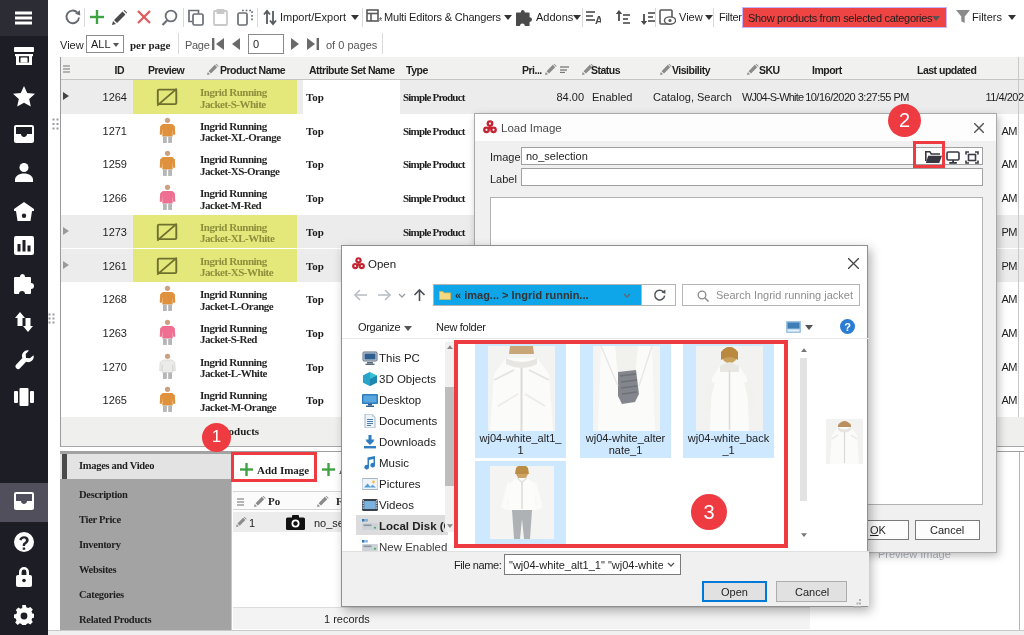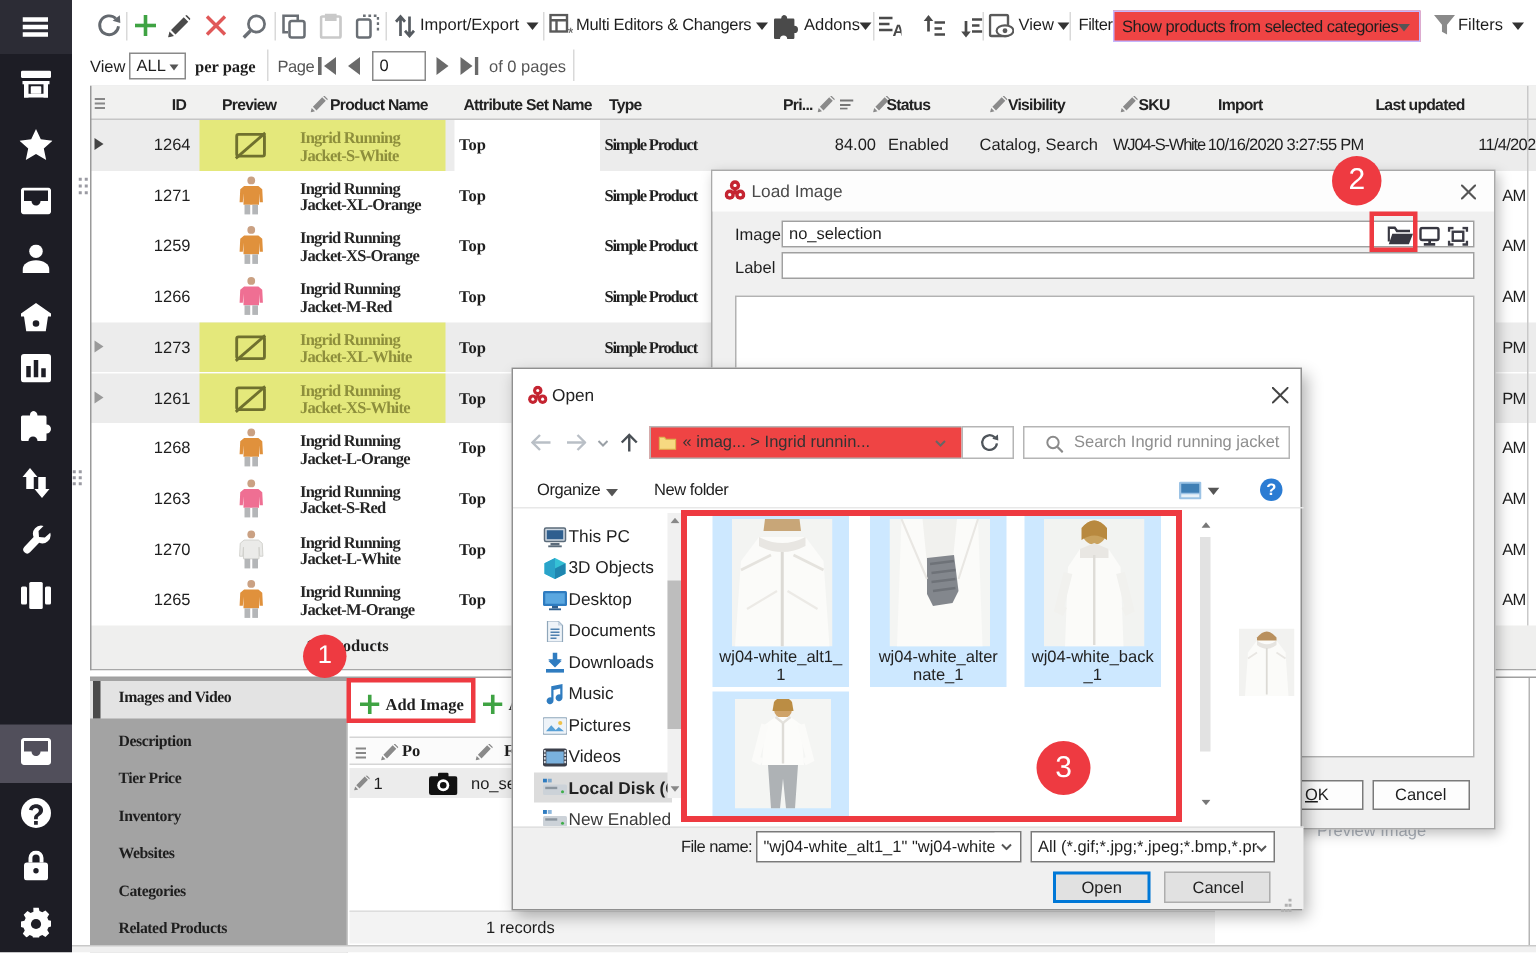--- a/index.html
+++ b/index.html
@@ -687,21 +687,21 @@
   <svg class="abs" style="left:56px;top:47px;" width="8" height="5" viewBox="0 0 8 5">
         <path fill="none" stroke="#9aa0a6" stroke-width="1.3" d="M1 1l3 3 3-3"></path>
       </svg>
   <svg class="abs" style="left:71px;top:42px;" width="13" height="14" viewBox="0 0 13 14">
         <g stroke="#494f55" stroke-width="1.6" fill="none">
           <line x1="6.5" y1="13" x2="6.5" y2="2"></line>
           <path d="M1.5 7L6.5 2l5 5"></path>
         </g>
       </svg>
 
-  <div class="abs" style="left:91px;top:38px;width:224px;height:22px;background:#ef4444;border:1px solid #b5b5b5;">
+  <div class="abs" style="left:91px;top:38px;width:224px;height:22px;background:#0ea5e9;border:1px solid #b5b5b5;font-weight:bold;">
     <svg class="abs" style="left:5px;top:4px;" width="12" height="12" viewBox="0 0 12 12">
           <path fill="#f7d981" stroke="#d9b54e" stroke-width=".8" d="M.5 2.5h3.4l1.2 1.4h6.4v6.6H.5z"></path>
         </svg>
     <div class="t11 abs" style="left:21px;top:4px;color:#333;">« imag...  &gt;  Ingrid runnin...</div>
     <svg class="abs" style="left:189px;top:8px;" width="8" height="5" viewBox="0 0 8 5">
           <path fill="none" stroke="#666" stroke-width="1.3" d="M1 1l3 3 3-3"></path>
         </svg>
   </div>
   <div class="abs" style="left:299px;top:38px;width:35px;height:22px;background:#fff;border:1px solid #b5b5b5;">
     <svg class="abs" style="left:11px;top:4px;" width="13" height="13" viewBox="0 0 13 13">
@@ -921,26 +921,20 @@
   <div class="abs" style="left:0;top:305px;width:527px;height:55px;background:#f0f0f0;border-top:1px solid #e0e0e0;">
     <div class="t11 abs" style="left:112px;top:7px;letter-spacing:-0.4px;">File name:</div>
     <div class="abs" style="left:162px;top:2px;width:177px;height:21px;background:#fff;border:1px solid #7a7a7a;overflow:hidden;">
       <div class="t11 abs" style="left:4px;top:4px;">"wj04-white_alt1_1" "wj04-white_a</div>
       <div class="abs" style="right:0;top:0;width:17px;height:19px;background:#fff;">
             <svg class="abs" style="left:4px;top:7px;" width="8" height="5" viewBox="0 0 8 5">
               <path fill="none" stroke="#555" stroke-width="1.3" d="M1 1l3 3 3-3"></path>
             </svg>
           </div>
     </div>
-    <div class="abs" style="left:345px;top:2px;width:163px;height:21px;background:#fff;border:1px solid #7a7a7a;overflow:hidden;">
-      <div class="t11 abs" style="left:4px;top:4px;">All (*.gif;*.jpg;*.jpeg;*.bmp,*.pr</div>
-      <svg class="abs" style="right:4px;top:8px;" width="8" height="5" viewBox="0 0 8 5">
-            <path fill="none" stroke="#555" stroke-width="1.3" d="M1 1l3 3 3-3"></path>
-          </svg>
-    </div>
     <div class="abs" style="left:360px;top:29px;width:65px;height:21px;background:#e1e1e1;border:2px solid #0078d7;">
       <div class="t11 abs" style="left:17px;top:3px;">Open</div>
     </div>
     <div class="abs" style="left:434px;top:29px;width:71px;height:21px;background:#e1e1e1;border:1px solid #adadad;">
       <div class="t11 abs" style="left:18px;top:4px;">Cancel</div>
     </div>
     <svg class="abs" style="left:511px;top:47px;" width="9" height="9" viewBox="0 0 9 9">
           <g fill="#b0b0b0">
             <rect x="6" y="0" width="2" height="2"></rect>
             <rect x="6" y="3.5" width="2" height="2"></rect>

